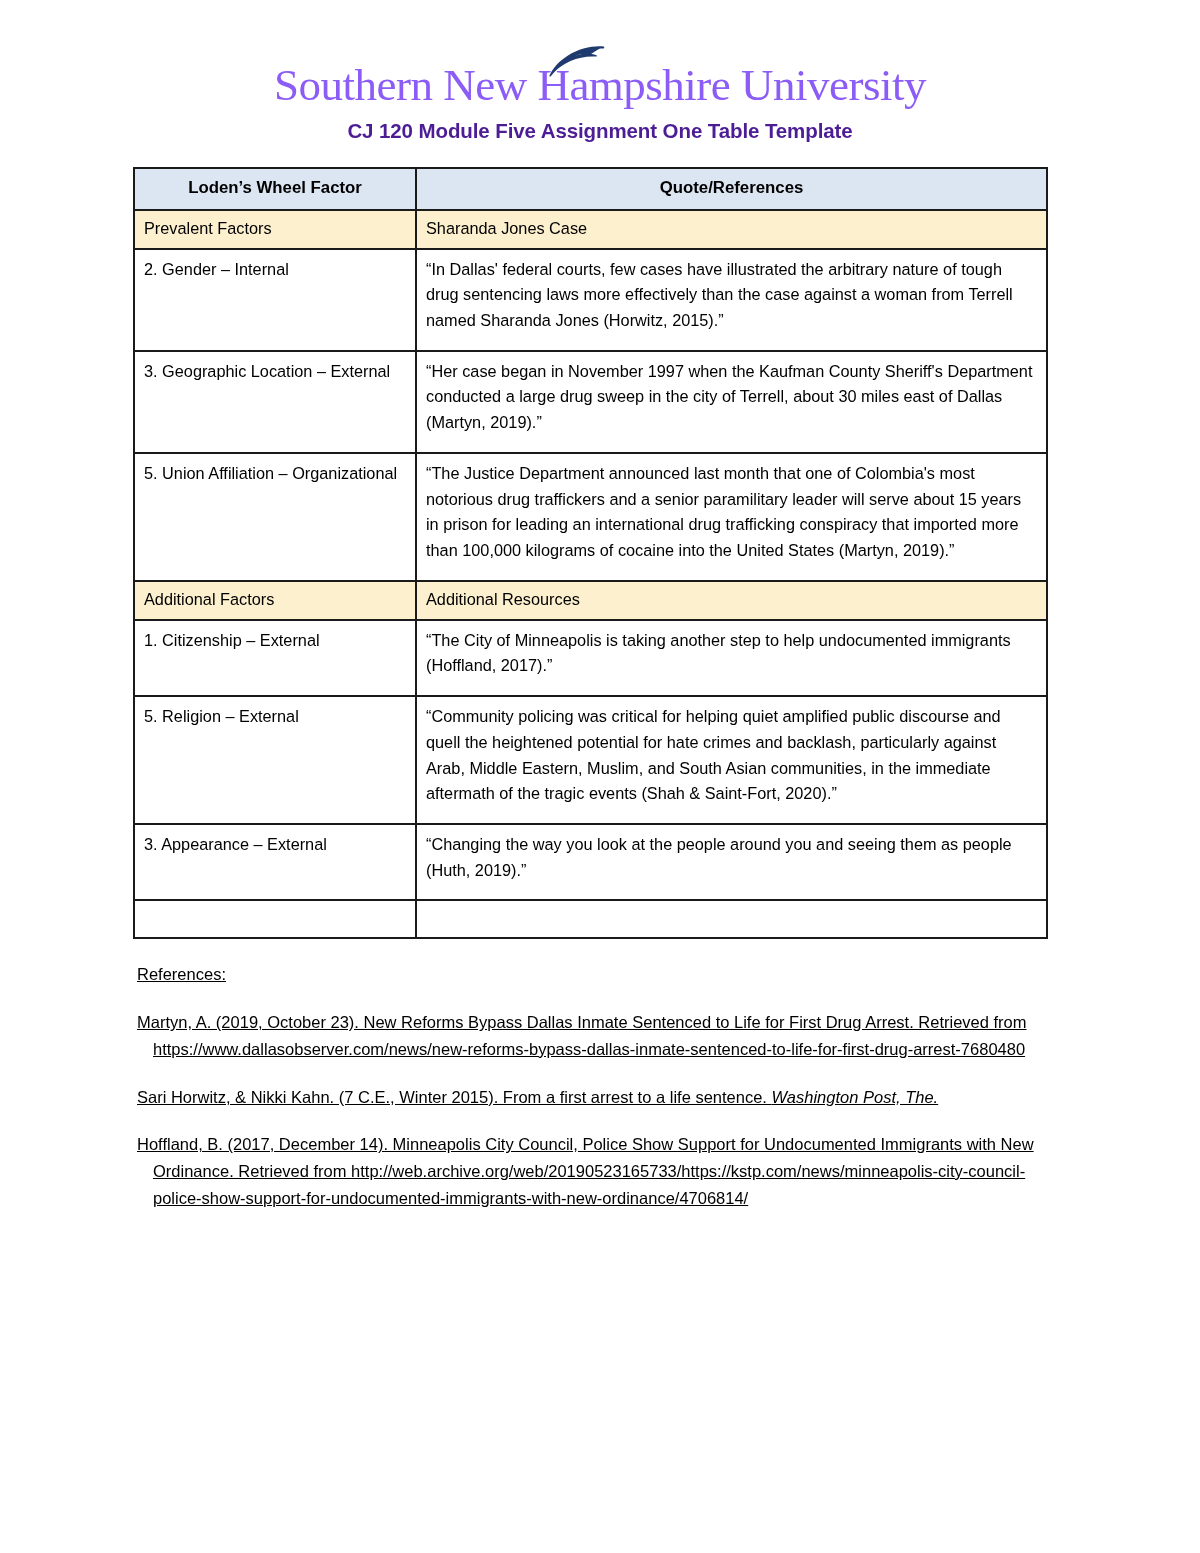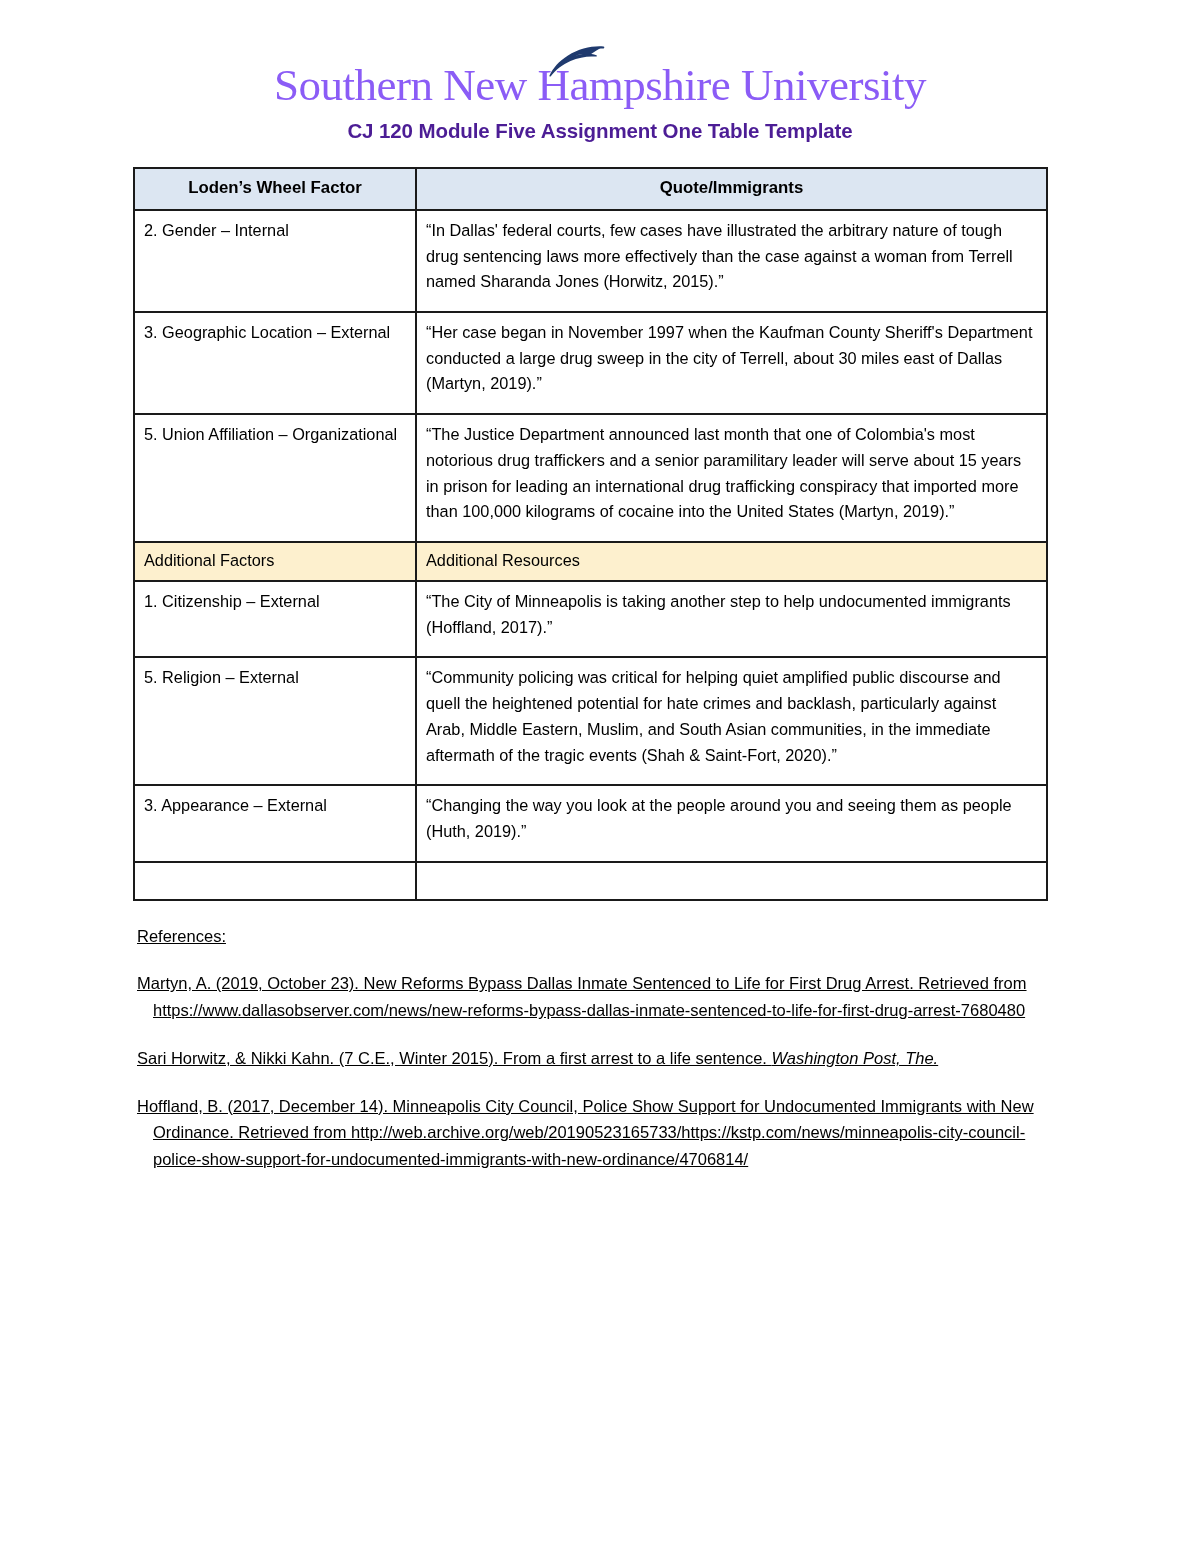--- a/index.html
+++ b/index.html
@@ -135,21 +135,25 @@
   <div class="doc-title">CJ 120 Module Five Assignment One Table Template</div>
 
   <table class="main-table">
     <colgroup>
         <col class="c1">
         <col class="c2">
       </colgroup>
     <tbody>
       <tr class="hdr">
         <td>Loden’s Wheel Factor</td>
-        <td>Quote/Immigrants</td>
+        <td>Quote/References</td>
+      </tr>
+      <tr class="section">
+        <td>Prevalent Factors</td>
+        <td>Sharanda Jones Case</td>
       </tr>
       <tr>
         <td>2. Gender – Internal</td>
         <td>“In Dallas' federal courts, few cases have illustrated the arbitrary nature of tough drug sentencing laws more effectively than the case against a woman from Terrell named Sharanda Jones (Horwitz, 2015).”</td>
       </tr>
       <tr>
         <td>3. Geographic Location – External</td>
         <td>“Her case began in November 1997 when the Kaufman County Sheriff's Department conducted a large drug sweep in the city of Terrell, about 30 miles east of Dallas (Martyn, 2019).”</td>
       </tr>
       <tr>

